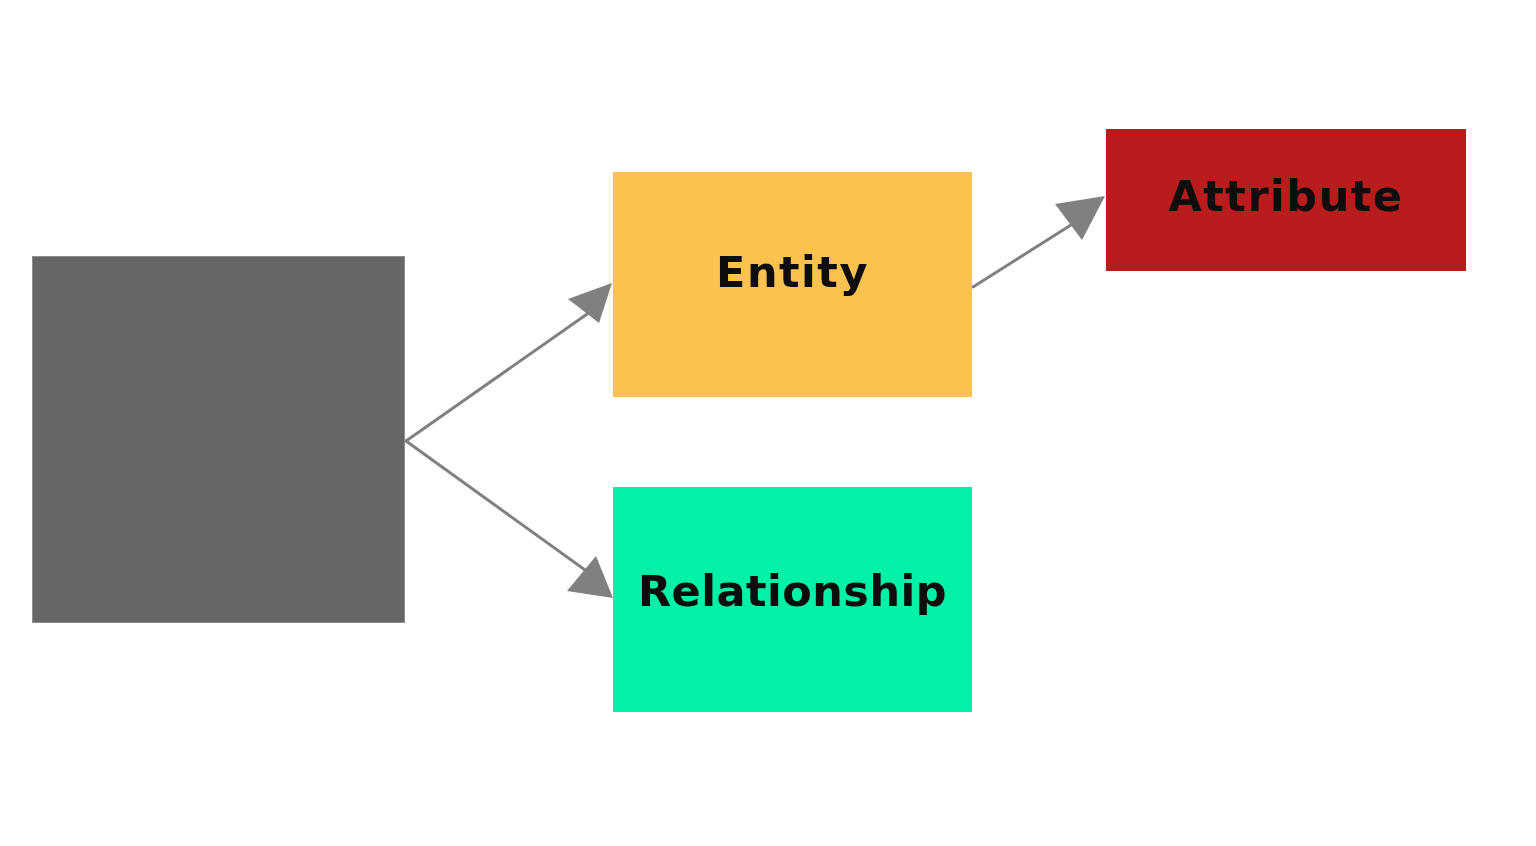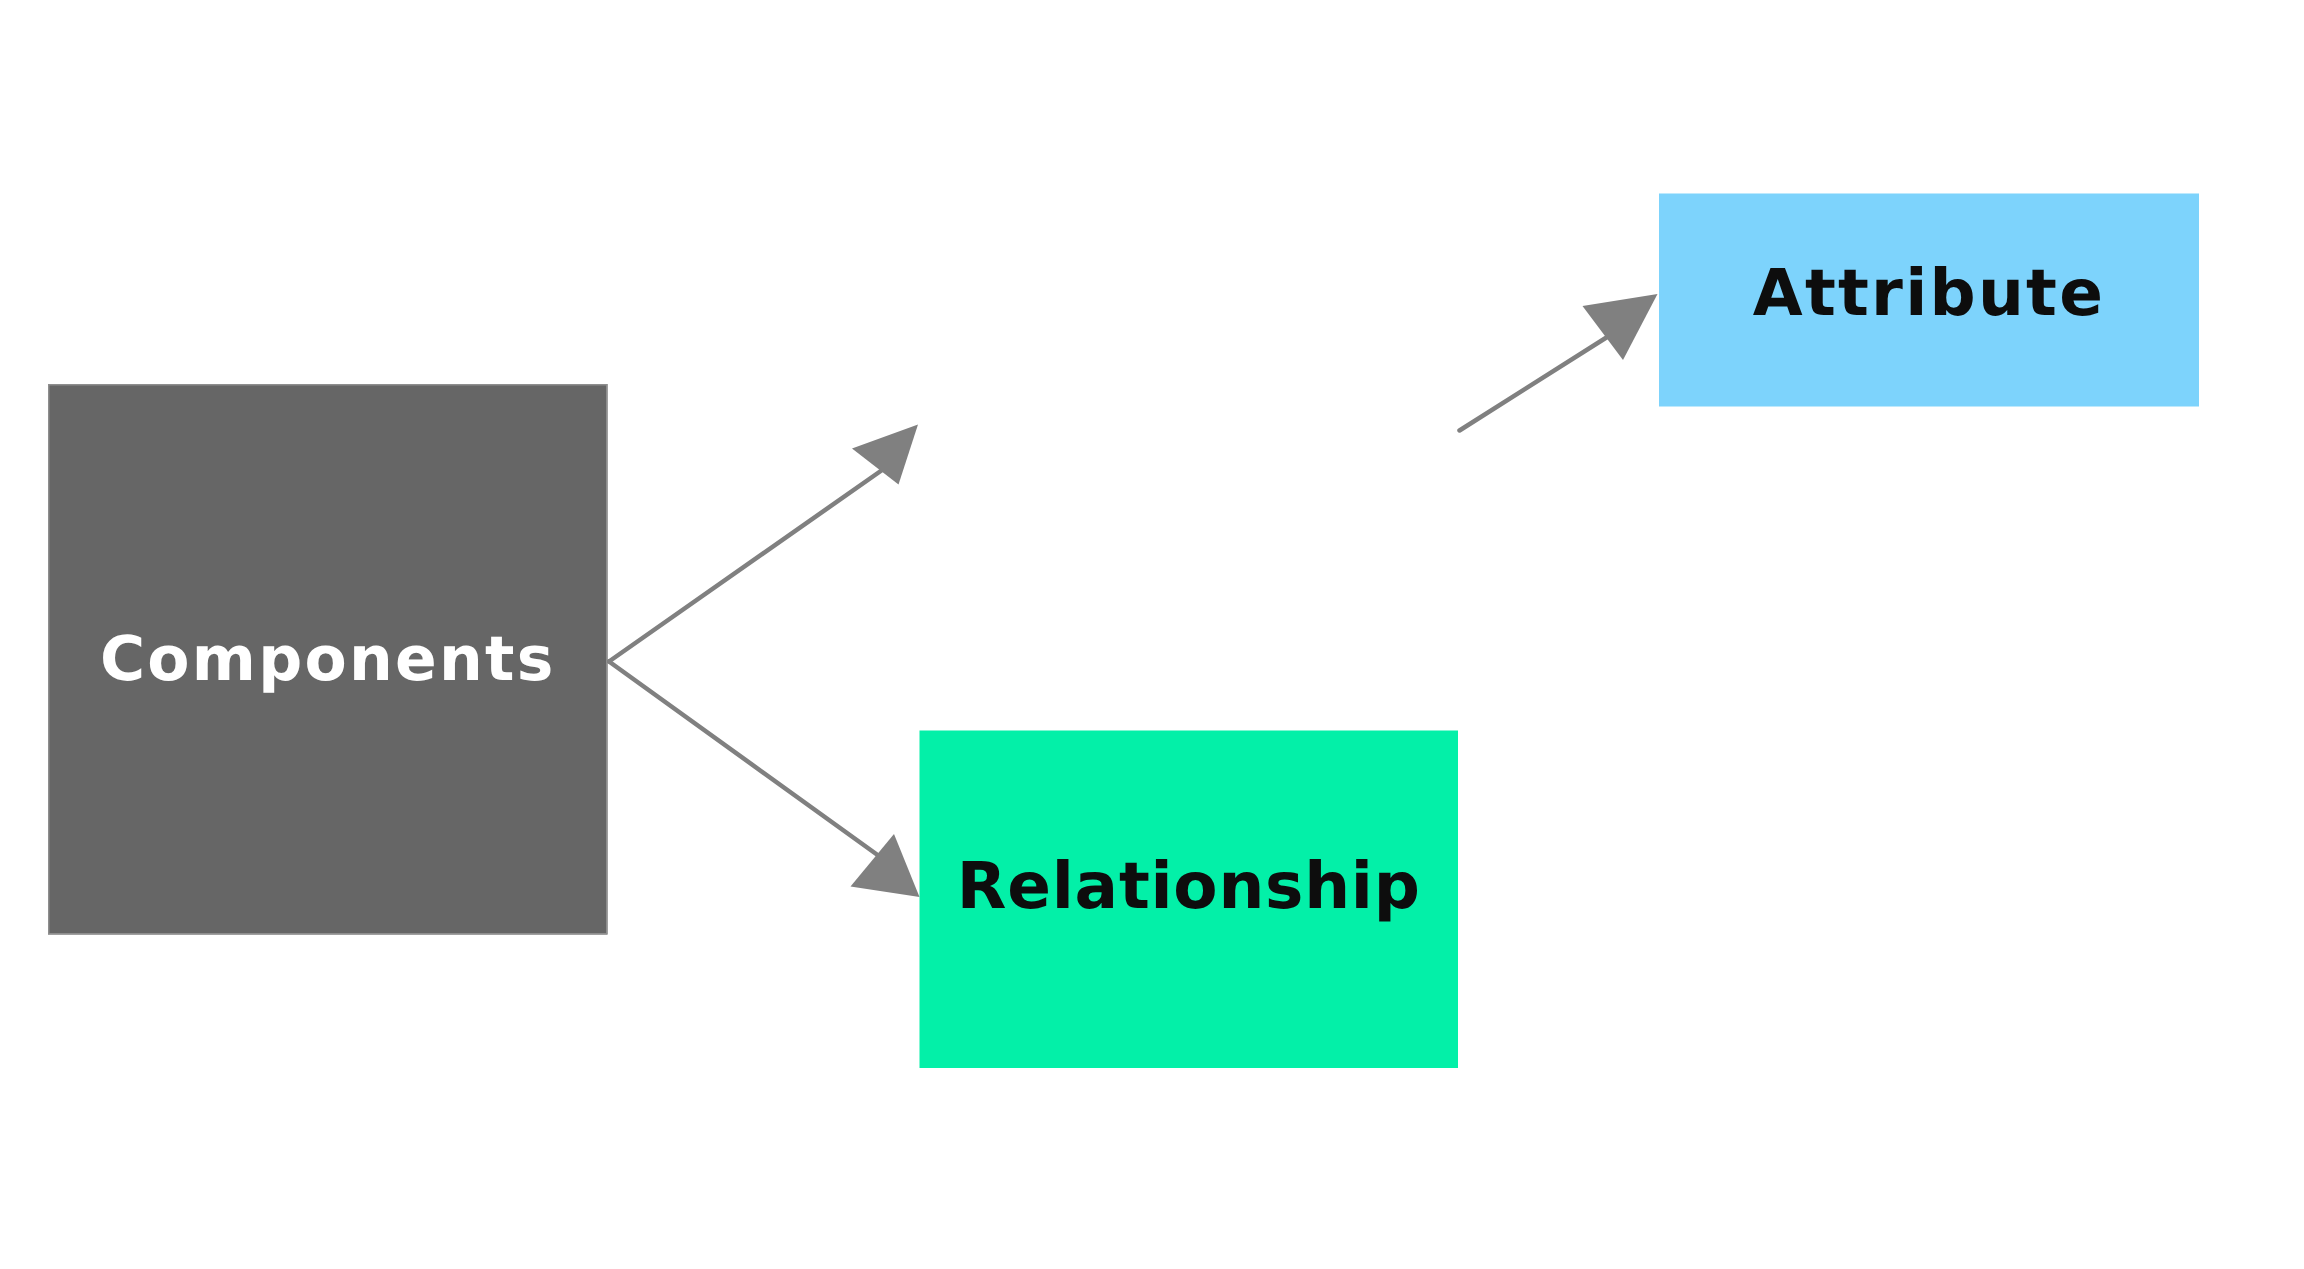--- a/index.html
+++ b/index.html
@@ -83,21 +83,21 @@
     font-size: 43px;
     letter-spacing: 0.5px;
     padding-bottom: 16px;
   }
 
   #node-attribute {
     left: 1106px;
     top: 129px;
     width: 360px;
     height: 142px;
-    background: #7dd3fc;
+    background: #b91c1c;
     color: #0d0d0d;
     font-size: 43px;
     letter-spacing: 1.5px;
     padding-bottom: 6px;
   }
 </style>
 </head>
 <body>
 
 <div id="canvas">
@@ -115,24 +115,26 @@
     </g>
 
     <g>
       <line x1="973" y1="287" x2="1082" y2="218" stroke="#808080" stroke-width="3" stroke-linecap="round"></line>
       <polygon points="1105,196 1055,204 1082,240" fill="#808080"></polygon>
     </g>
   </svg>
 
   <div class="node" id="node-root">
     <div>
-      <span class="label-line">Components</span>
     </div>
   </div>
 
+  <div class="node" id="node-entity">
+    <span>Entity</span>
+  </div>
 
   <div class="node" id="node-relationship">
     <span>Relationship</span>
   </div>
 
   <div class="node" id="node-attribute">
     <span>Attribute</span>
   </div>
 
 </div>

